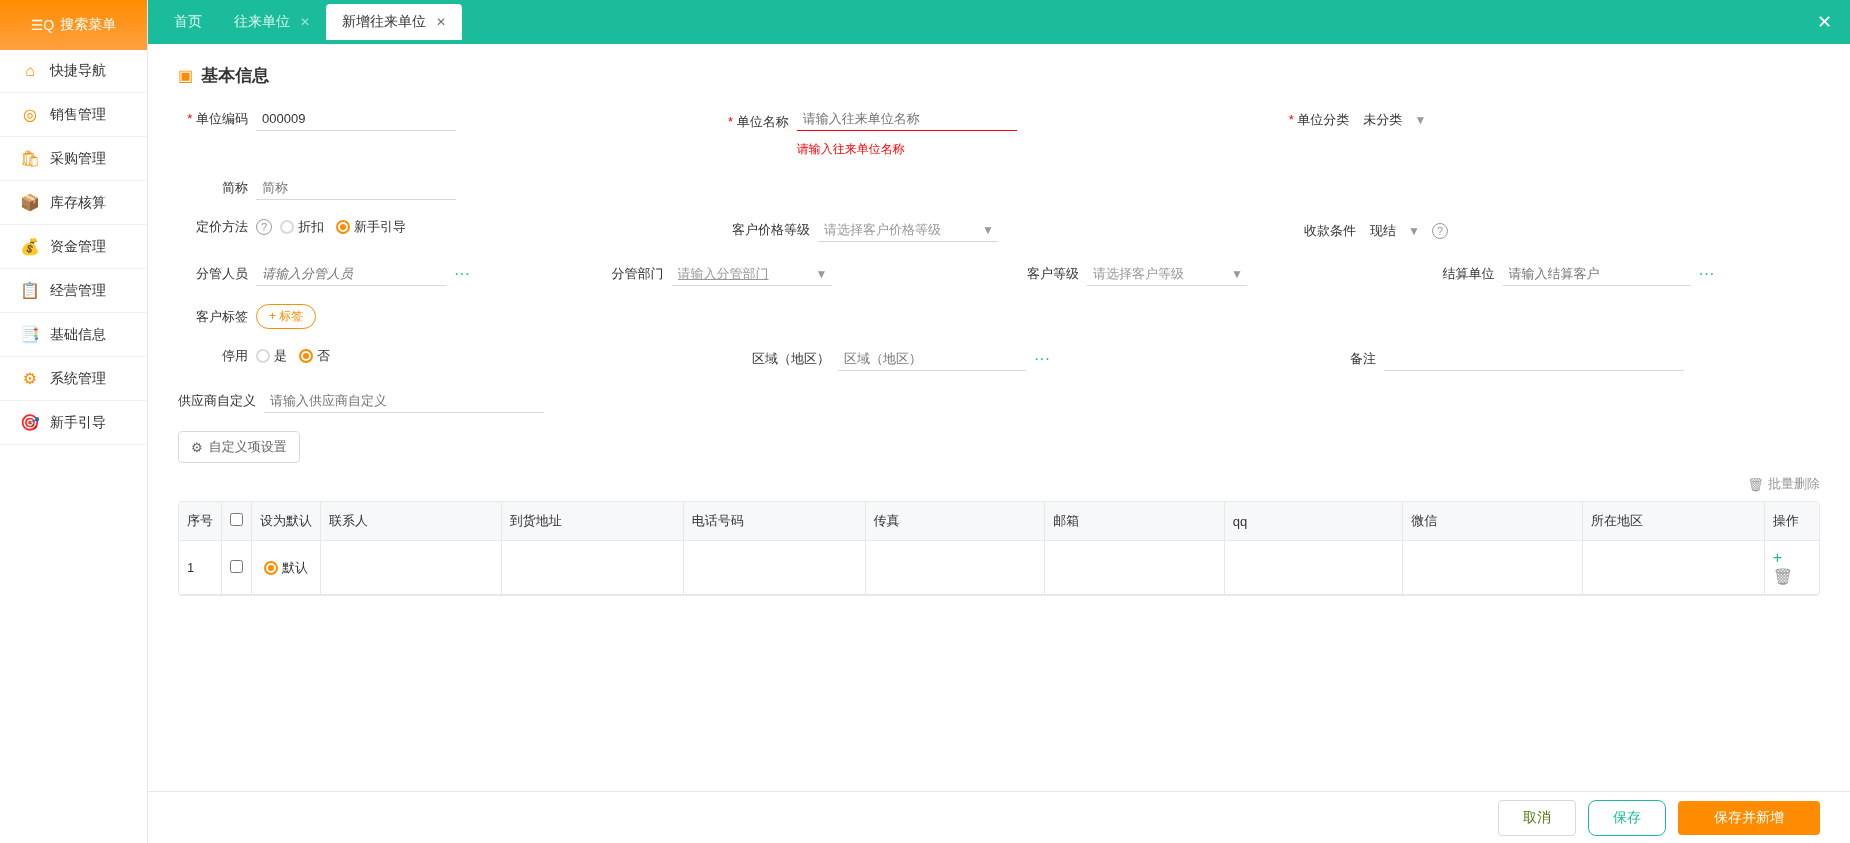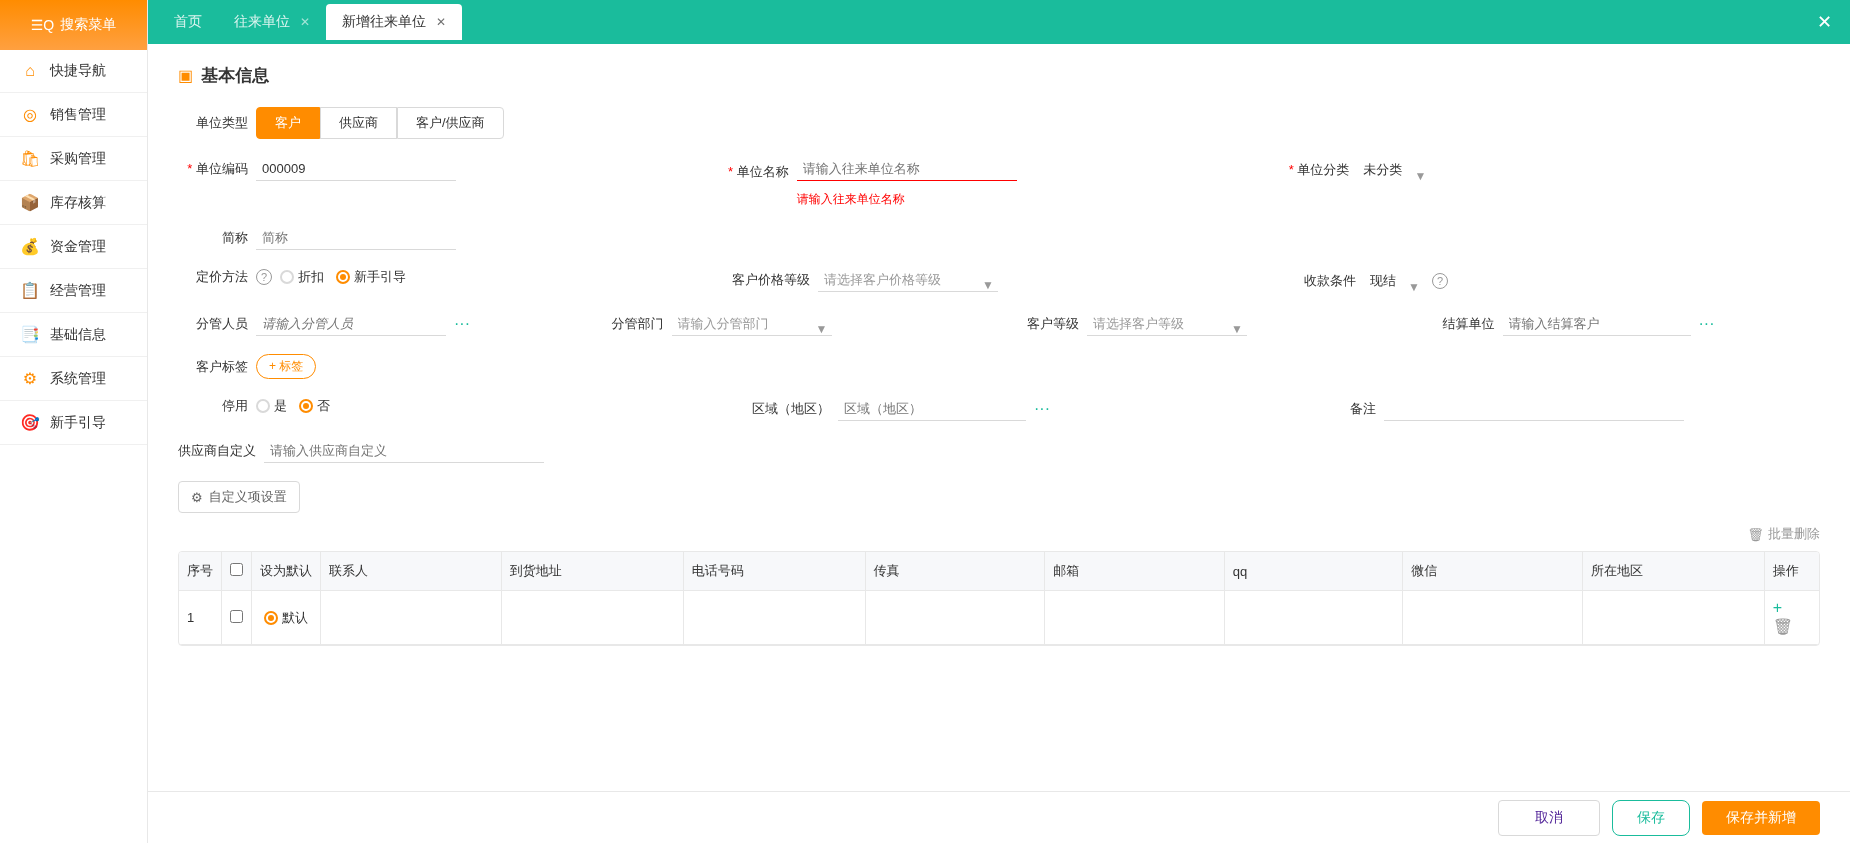--- a/index.html
+++ b/index.html
@@ -155,21 +155,21 @@
       min-width: 160px;
       color: #999;
       background: transparent;
       appearance: none;
       cursor: pointer;
       position: relative;
     }
     .select-wrapper {
       position: relative;
       display: inline-flex;
-      align-items: flex-end;
+      align-items: center;
     }
     .select-wrapper .chevron {
       position: absolute;
       right: 4px;
       color: #999;
       pointer-events: none;
       font-size: 12px;
     }
 
     
@@ -289,40 +289,40 @@
       background: #fff;
       border-top: 1px solid #e8e8e8;
       display: flex;
       align-items: center;
       justify-content: flex-end;
       padding: 0 30px;
       gap: 12px;
       flex-shrink: 0;
     }
     .btn-cancel {
-      padding: 8px 36px;
+      padding: 8px 24px;
       border: 1px solid #d9d9d9;
       background: #fff;
       border-radius: 4px;
       font-size: 14px;
-      color: #4c1d95;
+      color: #4d7c0f;
       cursor: pointer;
       text-align: center;
     }
     .btn-save {
       padding: 8px 24px;
       border: 1px solid #1abc9c;
       background: #fff;
       border-radius: 8px;
       font-size: 14px;
       color: #1abc9c;
       cursor: pointer;
     }
     .btn-save-new {
-      padding: 8px 24px;
+      padding: 8px 36px;
       border: none;
       background: #ff8c00;
       border-radius: 4px;
       font-size: 14px;
       color: #fff;
       cursor: pointer;
     }
 
     
     .batch-delete {
@@ -415,30 +415,20 @@
 
   <div class="content">
 
     
     <div class="section-header">
       <span class="section-icon">▣</span>
       <span class="section-title">基本信息</span>
     </div>
 
     
-    <div class="form-row">
-      <div class="form-group">
-        <span class="form-label">单位类型</span>
-        <div class="unit-type-group">
-          <button class="unit-type-btn active">客户</button>
-          <button class="unit-type-btn">供应商</button>
-          <button class="unit-type-btn">客户/供应商</button>
-        </div>
-      </div>
-    </div>
 
     
     <div class="form-row">
       <div class="form-group">
         <span class="form-label required">单位编码</span>
         <input type="text" class="form-input" style="min-width: 200px;" value="000009">
       </div>
       <div class="form-group" style="flex-direction:column; align-items:flex-start;">
         <div style="display:flex; align-items:flex-end; gap:8px;">
           <span class="form-label required">单位名称</span>
@@ -505,21 +495,21 @@
       <div class="form-group">
         <span class="form-label">分管人员</span>
         <div class="input-with-more">
           <input type="text" class="form-input" style="min-width: 160px; font-style: italic;" placeholder="请输入分管人员">
           <span class="more-btn">···</span>
         </div>
       </div>
       <div class="form-group" style="margin-left:20px;">
         <span class="form-label">分管部门</span>
         <div class="select-wrapper">
-          <select class="form-select" style="min-width:160px;">
+          <select class="form-select" style="min-width:160px;text-decoration:underline;">
             <option value="">请输入分管部门</option>
           </select>
           <span class="chevron">▼</span>
         </div>
       </div>
       <div class="form-group" style="margin-left:20px;">
         <span class="form-label">客户等级</span>
         <div class="select-wrapper">
           <select class="form-select" style="min-width:160px;">
             <option value="">请选择客户等级</option>

